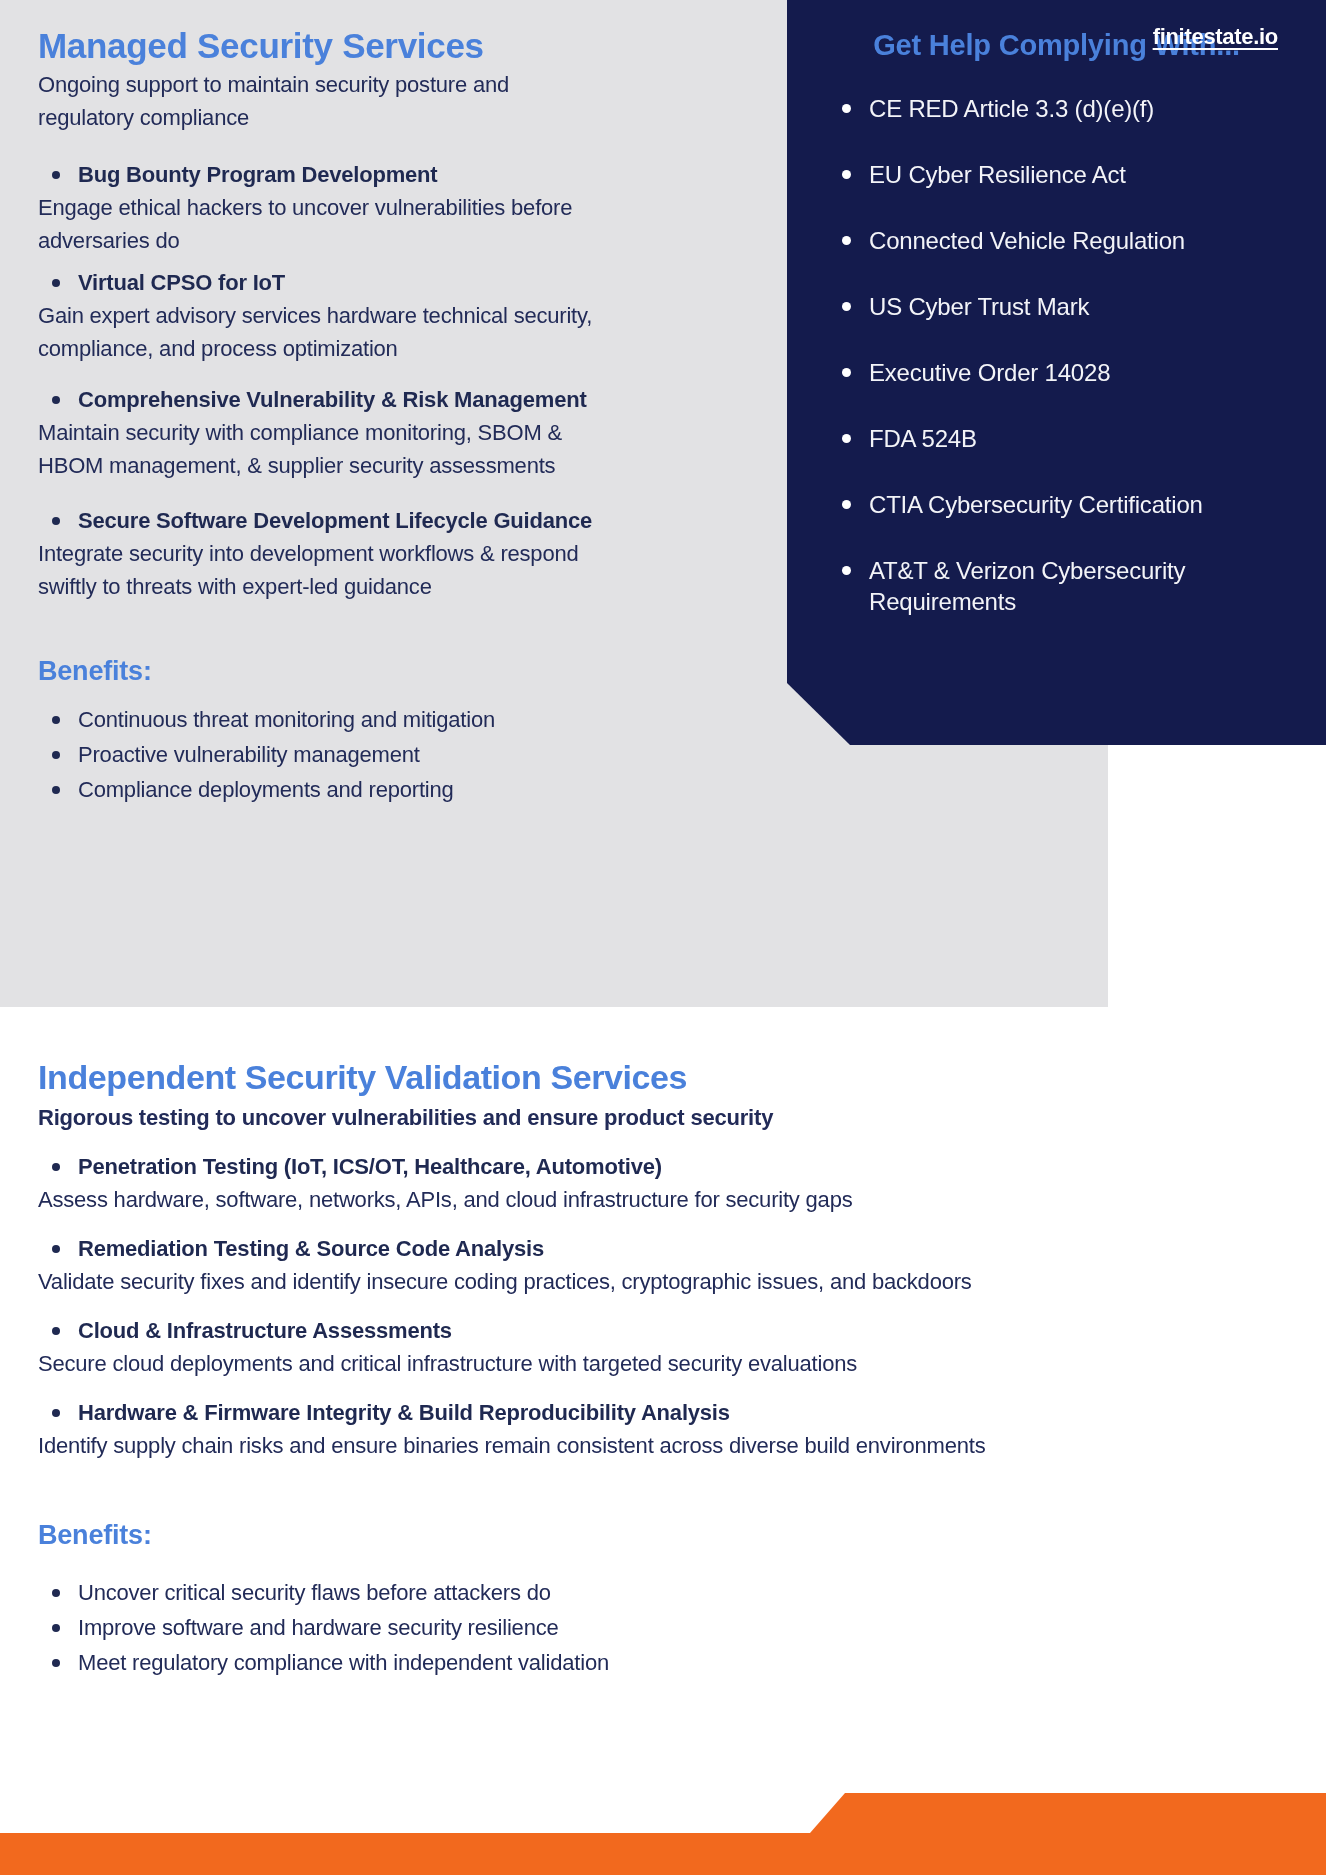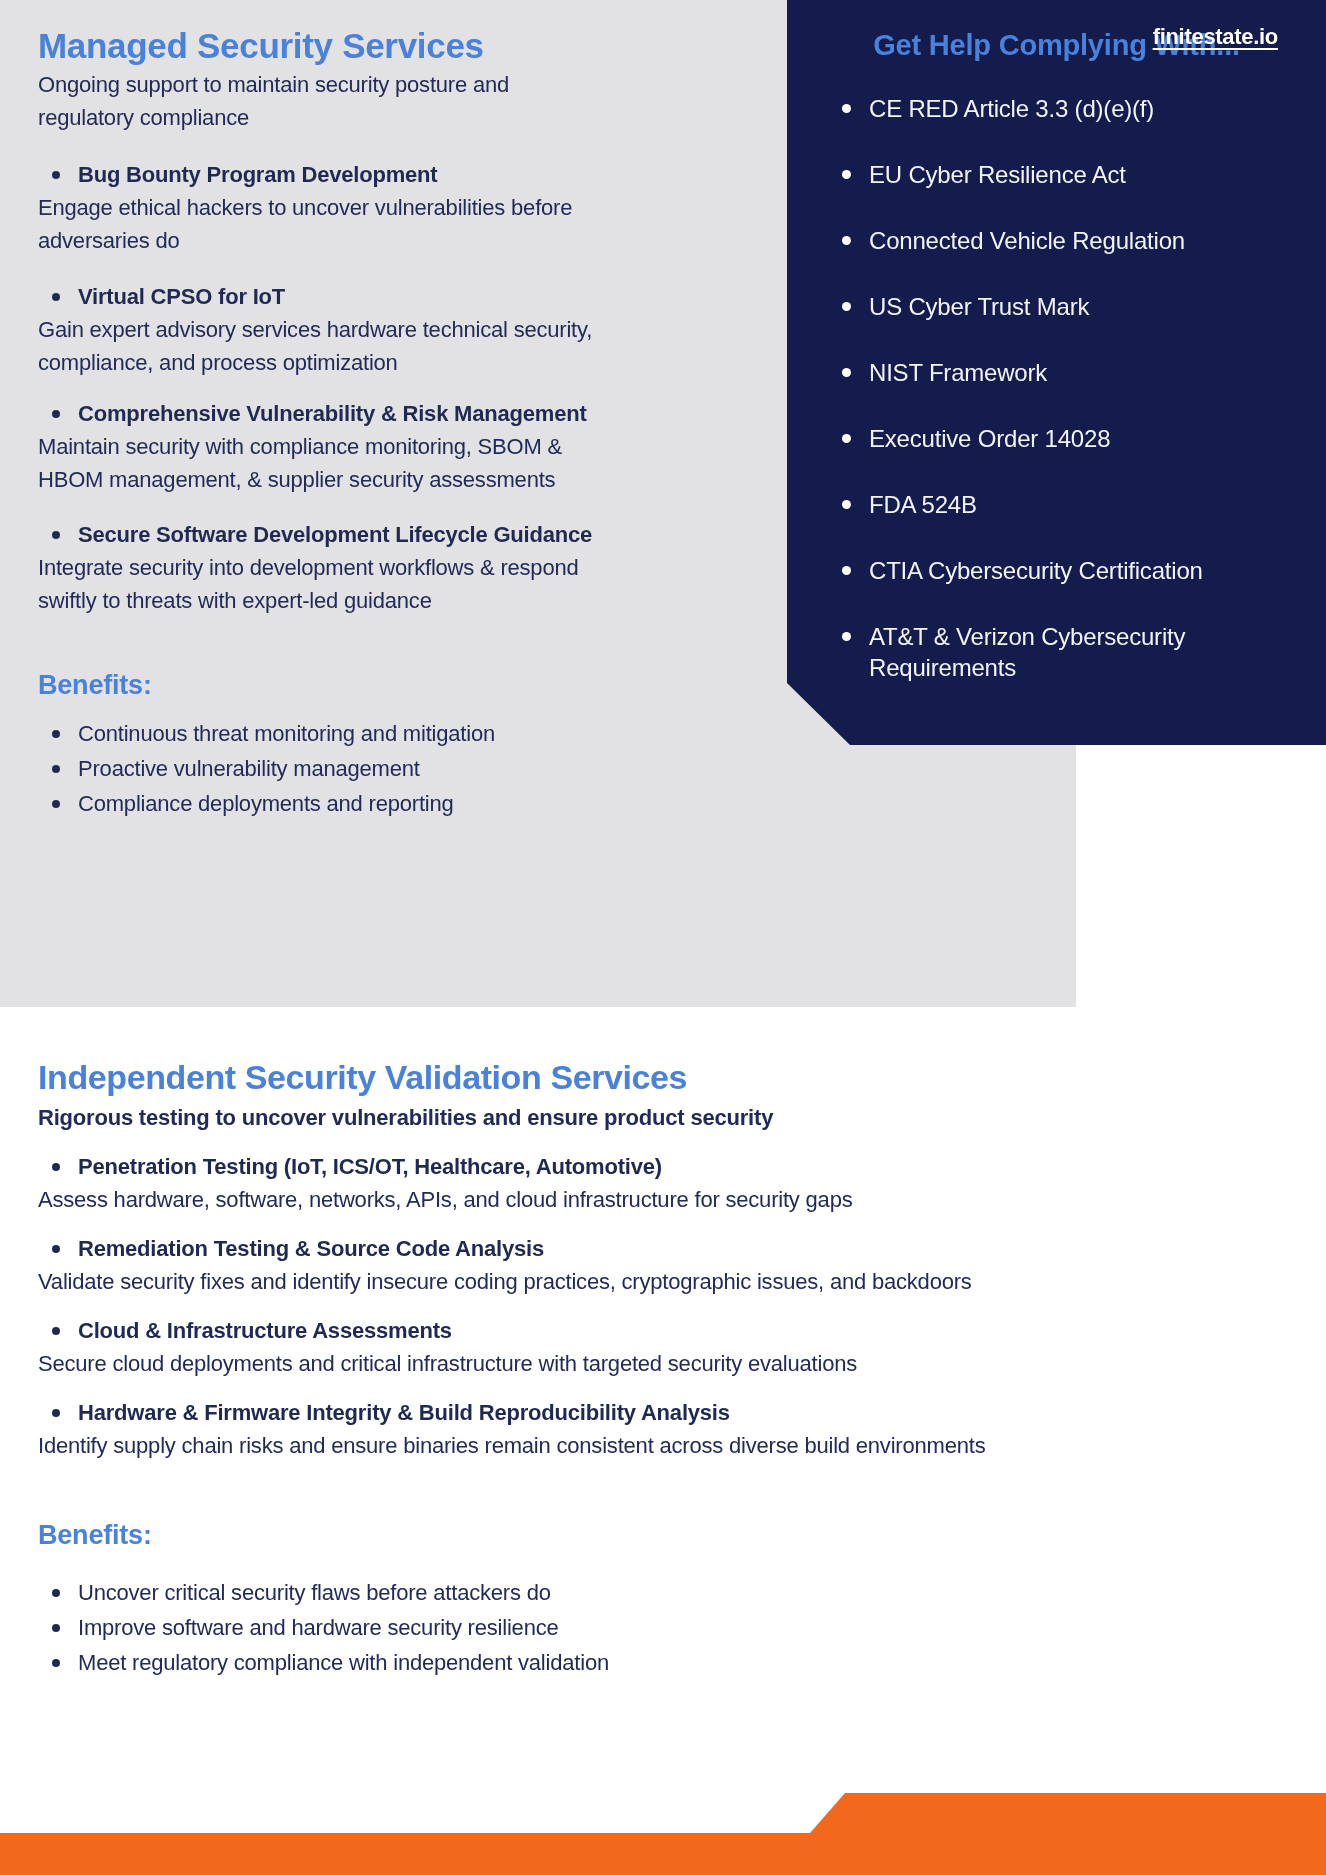--- a/index.html
+++ b/index.html
@@ -6,20 +6,21 @@
   .page {
     position:relative; width:1326px; height:1875px; overflow:hidden;
     background:#ffffff; font-family:"Liberation Sans", sans-serif;
     color:#222B58;
   }
 
   
   .gray-section {
     position:absolute; left:0; top:0; width:1076px; height:1007px;
     background:#E2E2E4;
+    padding-left:32px;
   }
   .left-col { position:absolute; left:38px; top:0; width:660px; }
 
   h1.section-title {
     margin:24px 0 0; font-size:35px; line-height:44px; font-weight:700;
     color:#4A81DB; letter-spacing:-0.3px;
   }
   p.body {
     margin:0; font-size:22px; line-height:33px; white-space:pre-line;
     color:#222B58; letter-spacing:-0.2px;
@@ -27,21 +28,21 @@
   .intro { margin-top:34px; }
 
   .feature {
     position:relative; padding-left:40px; font-size:22px; line-height:33px;
     font-weight:700; color:#1F2951; letter-spacing:-0.2px;
   }
   .feature::before {
     content:""; position:absolute; left:14px; top:13px; width:8px; height:8px;
     border-radius:50%; background:#1F2951;
   }
-  .mt24 { margin-top:24px; } .mt23 { margin-top:23px; }
+  .mt24 { margin-top:24px; } .mt23 { margin-top:9px; }
   .mt18 { margin-top:18px; } .mt28 { margin-top:28px; }
   .mt22 { margin-top:22px; } .mt16 { margin-top:16px;font-weight:bold; }
 
   h3.benefits-title {
     margin:50px 0 0; font-size:27px; line-height:36px; font-weight:700;
     color:#4A81DB; letter-spacing:-0.2px;
   }
   ul.benefits { list-style:none; margin:13px 0 0; padding:0; }
   ul.benefits li {
     position:relative; padding-left:40px; font-size:22px; line-height:35px;
@@ -127,21 +128,20 @@
       </ul>
     </div>
 
     <aside class="compliance-box">
       <h2>Get Help Complying With...</h2>
       <ul class="compliance-list">
         <li>CE RED Article 3.3 (d)(e)(f)</li>
         <li>EU Cyber Resilience Act</li>
         <li>Connected Vehicle Regulation</li>
         <li>US Cyber Trust Mark</li>
-        <li>NIST Framework</li>
         <li>Executive Order 14028</li>
         <li>FDA 524B</li>
         <li>CTIA Cybersecurity Certification</li>
         <li>AT&amp;T &amp; Verizon Cybersecurity
 Requirements</li>
       </ul>
     </aside>
   </section>
 
   <section class="white-section">

